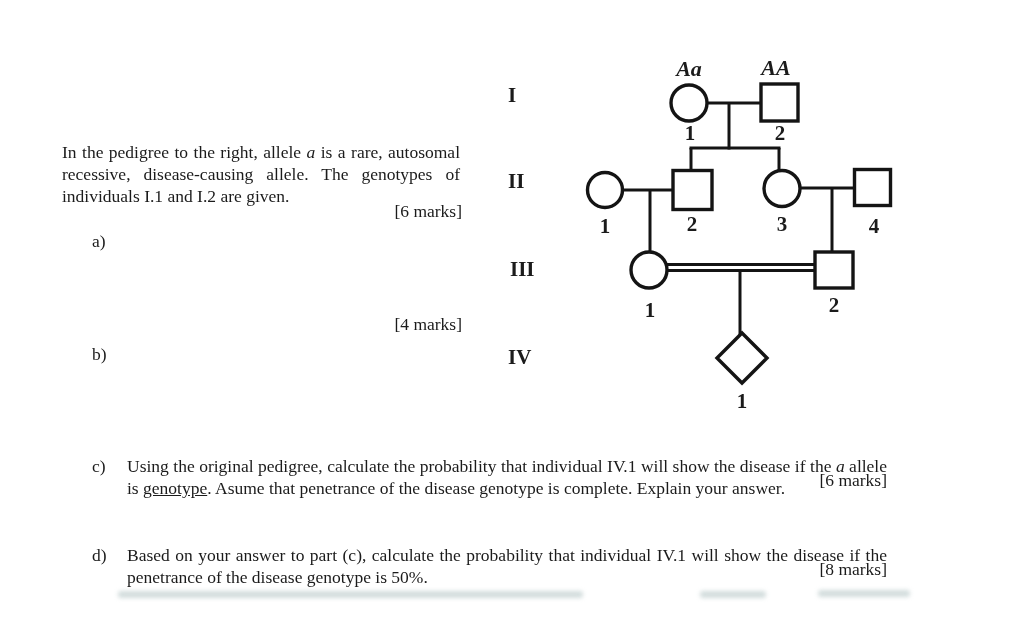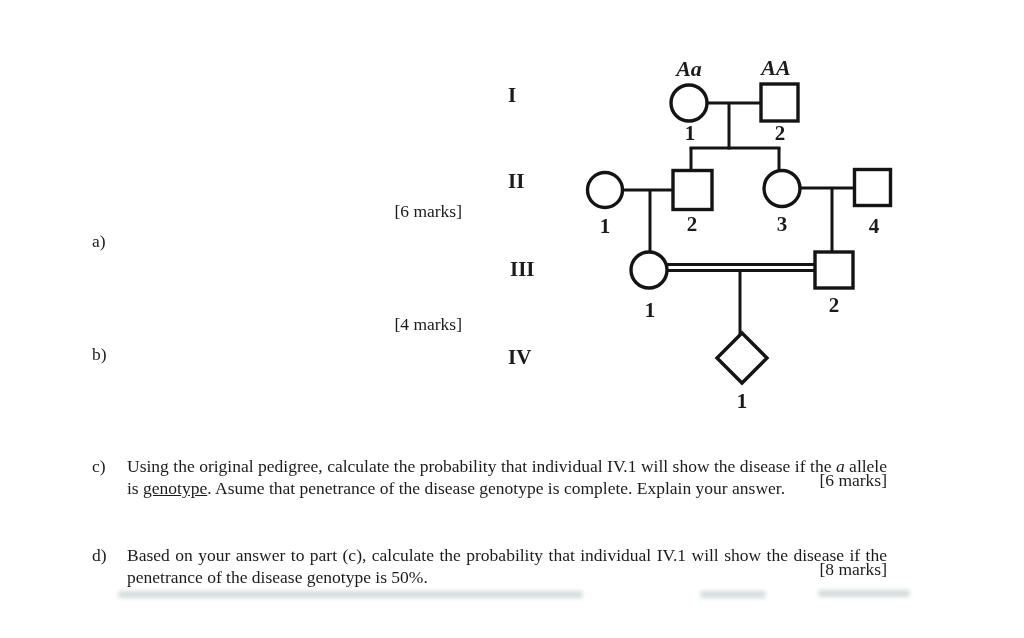--- a/index.html
+++ b/index.html
@@ -48,20 +48,21 @@
   }
   .artifact.a1 { left: 118px; top: 591px; width: 465px; }
   .artifact.a2 { left: 700px; top: 591px; width: 66px; }
   .artifact.a3 { left: 818px; top: 590px; width: 92px; }
 </style>
 </head>
 <body>
 
 <div class="page">
 
+  <div class="intro"><span>In the pedigree to the right, allele </span><span style="font-style: italic;">a</span><span> is a rare, autosomal recessive, disease-causing allele. The genotypes of individuals I.1 and I.2 are given.</span></div>
 
   <div class="part part-a">
     <span class="plabel">a)</span>
     <span class="ptext">
       <span class="marks">[6 marks]</span>
     </span>
   </div>
 
   <div class="part part-b">
     <span class="plabel">b)</span>

